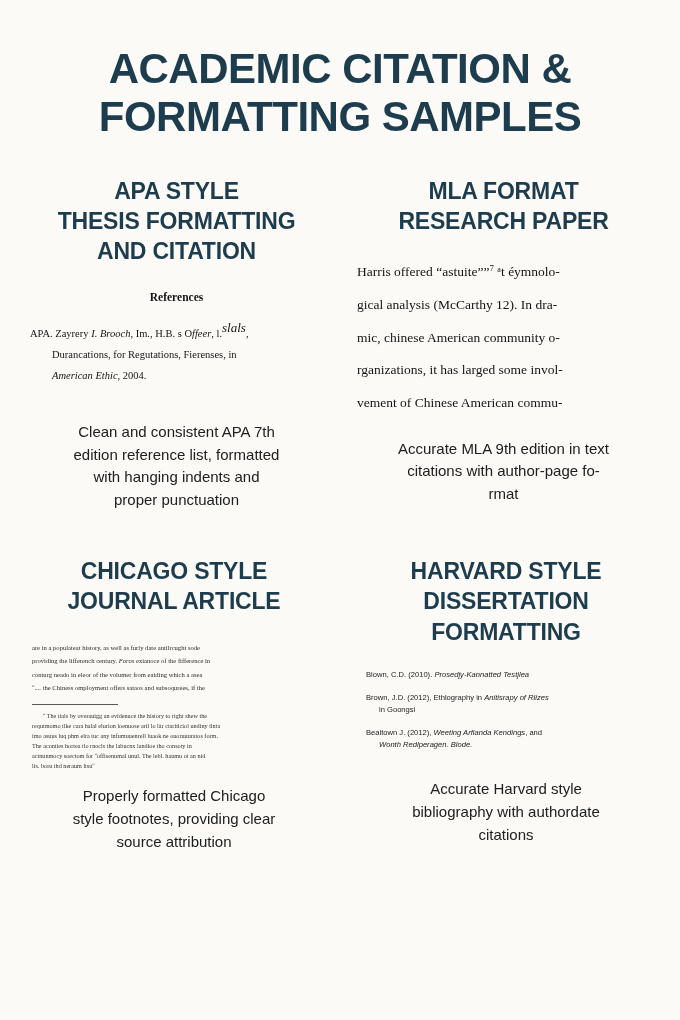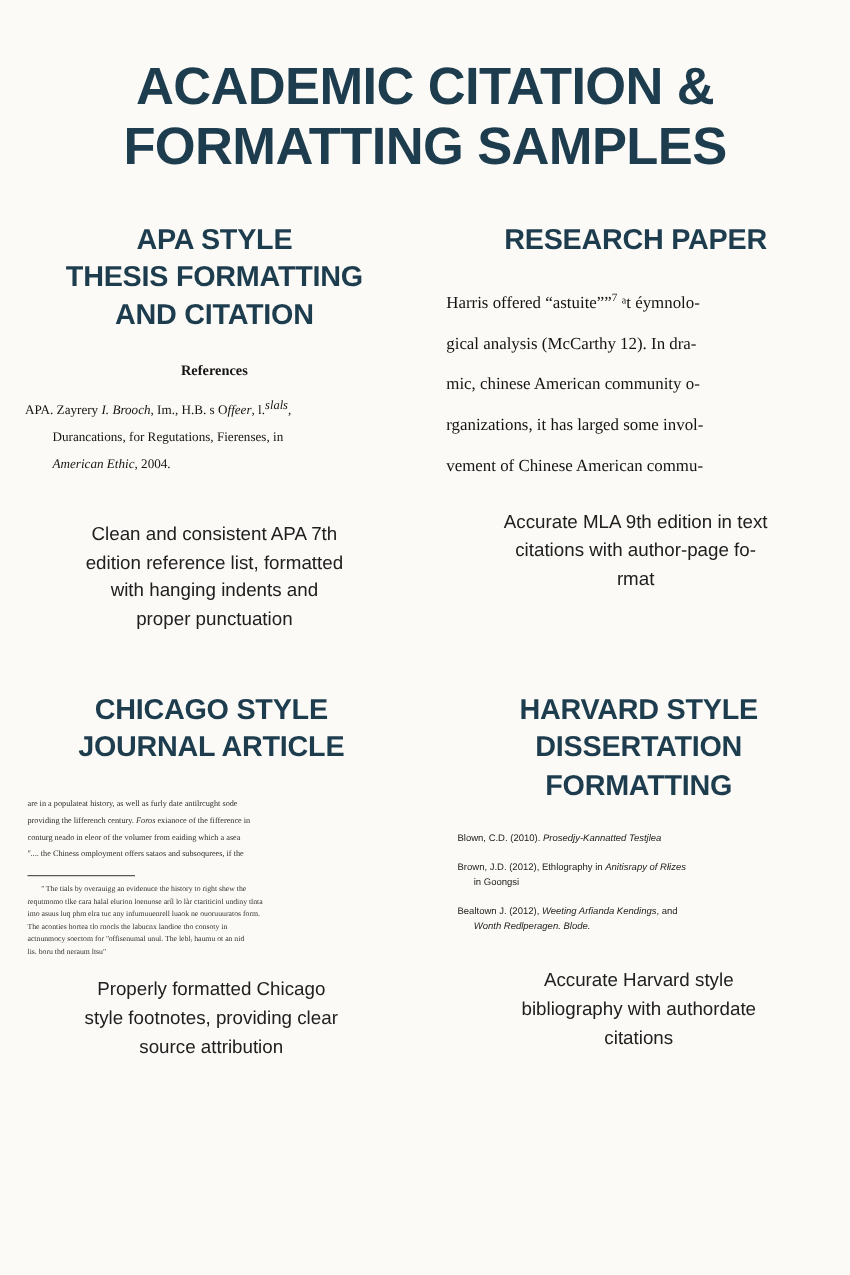--- a/index.html
+++ b/index.html
@@ -19,21 +19,21 @@
     line-height:1.15;
     letter-spacing:-0.5px;
     padding:45px 40px 0 40px;
   }
   .main-title .tline { display:block; }
 
   .grid {
     display:grid;
     grid-template-columns:1fr 1fr;
     column-gap:14px;
-    padding:0 10px;
+    padding:0 20px;
     margin-top:34px;
   }
   .cell { display:flex; flex-direction:column; align-items:stretch; }
 
   .sec-title {
     text-align:center;
     color:#1d3d4e;
     font-weight:bold;
     font-size:23px;
     line-height:1.32;
@@ -54,21 +54,21 @@
   }
   .apa-ref {
     font-size:10.5px;
     line-height:2.05;
     padding-left:2px;
     text-indent:-0px;
   }
   .apa-ref .ln { display:block; }
   .apa-ref .ln.ind { padding-left:22px; }
   .apa-ref i { font-style:italic; }
-  .apa-ref sup { font-size:10px; font-style:italic; }
+  .apa-ref sup { font-size:13px; font-style:italic; }
 
   
   .mla-body {
     font-size:13.5px;
     line-height:2.42;
     text-align:justify;
     padding:10px 2px 0 2px;
   }
   .mla-body .ln { display:block; }
   .mla-body sup { font-size:9px; vertical-align:super; }
@@ -159,20 +159,21 @@
       <div class="caption apa-cap">
         <span class="ln">Clean and consistent APA 7th</span>
         <span class="ln">edition reference list, formatted</span>
         <span class="ln">with hanging indents and</span>
         <span class="ln">proper punctuation</span>
       </div>
     </div>
 
     <div class="cell">
       <div class="sec-title">
+        <span class="tline">MLA FORMAT</span>
         <span class="tline">RESEARCH PAPER</span>
       </div>
       <div class="sample serif">
         <div class="mla-body">
           <span class="ln"><span>Harris offered “astuite””</span><sup>7</sup><span> ᵃt éymnolo-</span></span>
           <span class="ln">gical analysis (McCarthy 12). In dra-</span>
           <span class="ln">mic, chinese American community o-</span>
           <span class="ln">rganizations, it has larged some invol-</span>
           <span class="ln">vement of Chinese American commu-</span>
         </div>

